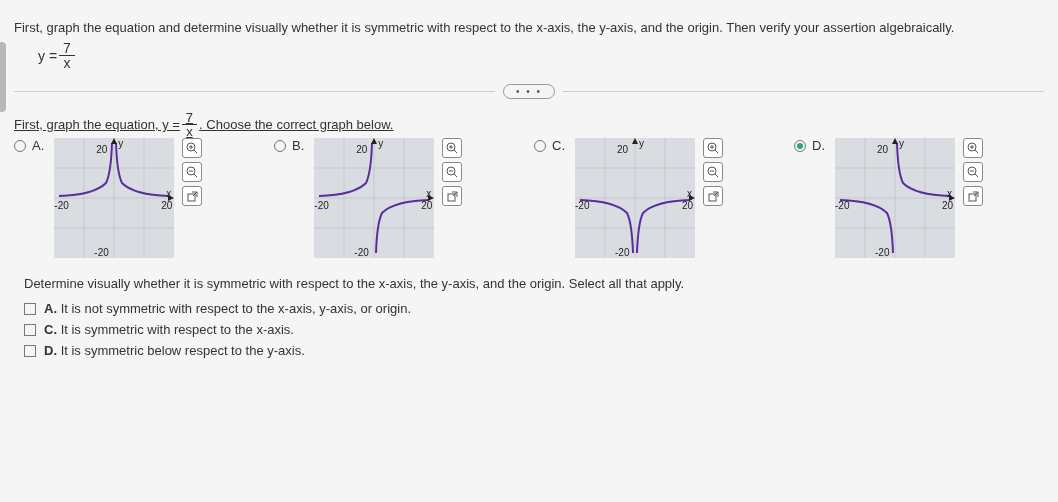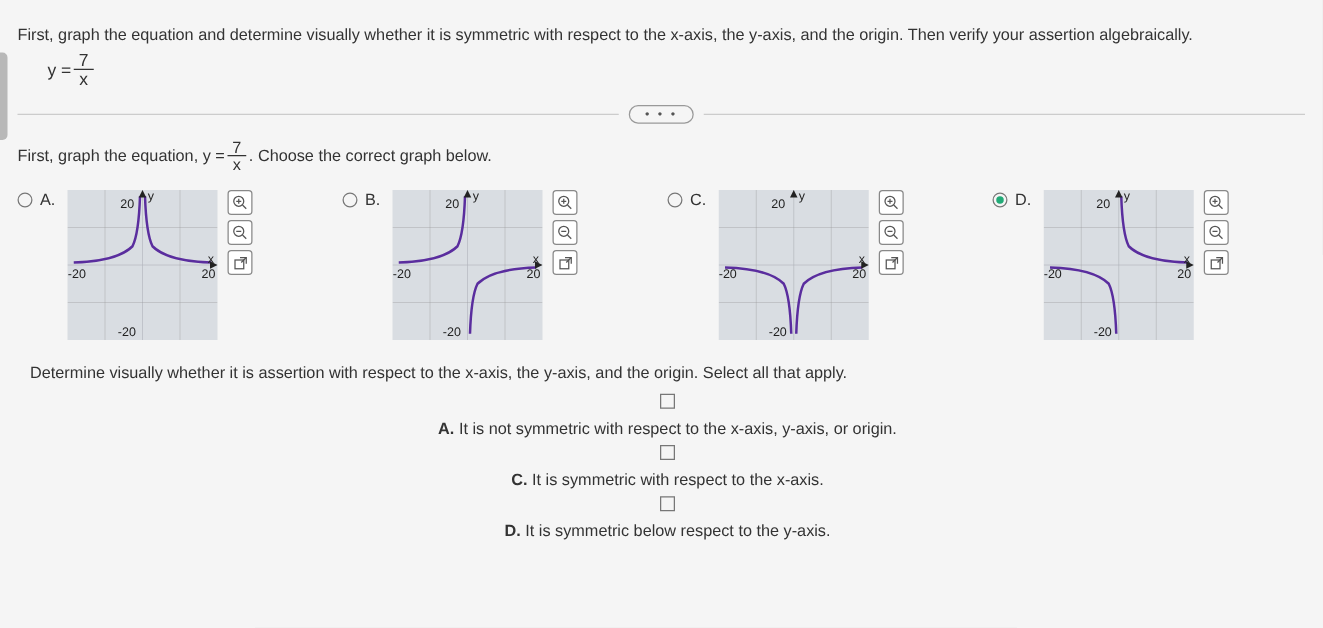--- a/index.html
+++ b/index.html
@@ -48,21 +48,21 @@
     padding: 1px 12px;
     font-size: 10px;
     letter-spacing: 2px;
     color:#555;
     margin: 0 8px;
     background:#f5f5f5;
   }
   .instruction {
     display:flex;
     align-items:center;
-    margin-bottom: 14px;
+    text-decoration: underline;
   }
   .options-row {
     display: flex;
     gap: 10px;
     margin-bottom: 18px;
   }
   .option {
     flex: 1;
     display: flex;
     align-items: flex-start;
@@ -101,21 +101,20 @@
     font-size:11px;
     color:#555;
   }
   .question2 { margin: 10px 0 10px 10px; }
   .checklist { margin-left: 10px; }
   .check-item {
     display:flex;
     align-items:center;
     gap:8px;
     margin: 6px 0;
-    flex-direction: column;
   }
   .checkbox {
     width:12px; height:12px;
     border:1px solid #777;
     flex-shrink:0;
   }
   .left-tab {
     position:absolute;
     left:0; top:42px;
     width:6px; height:70px;
@@ -382,21 +381,21 @@
                 <path d="M5 1 H10 V6" fill="none" stroke="#555"></path>
                 <line x1="10" y1="1" x2="6" y2="5" stroke="#555"></line>
               </svg>
             </div>
         </div>
       </div>
     </div>
 
   </div>
 
-  <div class="question2">Determine visually whether it is assertion with respect to the x-axis, the y-axis, and the origin. Select all that apply.</div>
+  <div class="question2">Determine visually whether it is symmetric with respect to the x-axis, the y-axis, and the origin. Select all that apply.</div>
 
   <div class="checklist">
     <div class="check-item">
       <div class="checkbox"></div>
       <span><b>A.</b>&nbsp;<span>It is not symmetric with respect to the x-axis, y-axis, or origin.</span></span>
     </div>
     <div class="check-item">
       <div class="checkbox"></div>
       <span><b>C.</b>&nbsp;<span>It is symmetric with respect to the x-axis.</span></span>
     </div>

